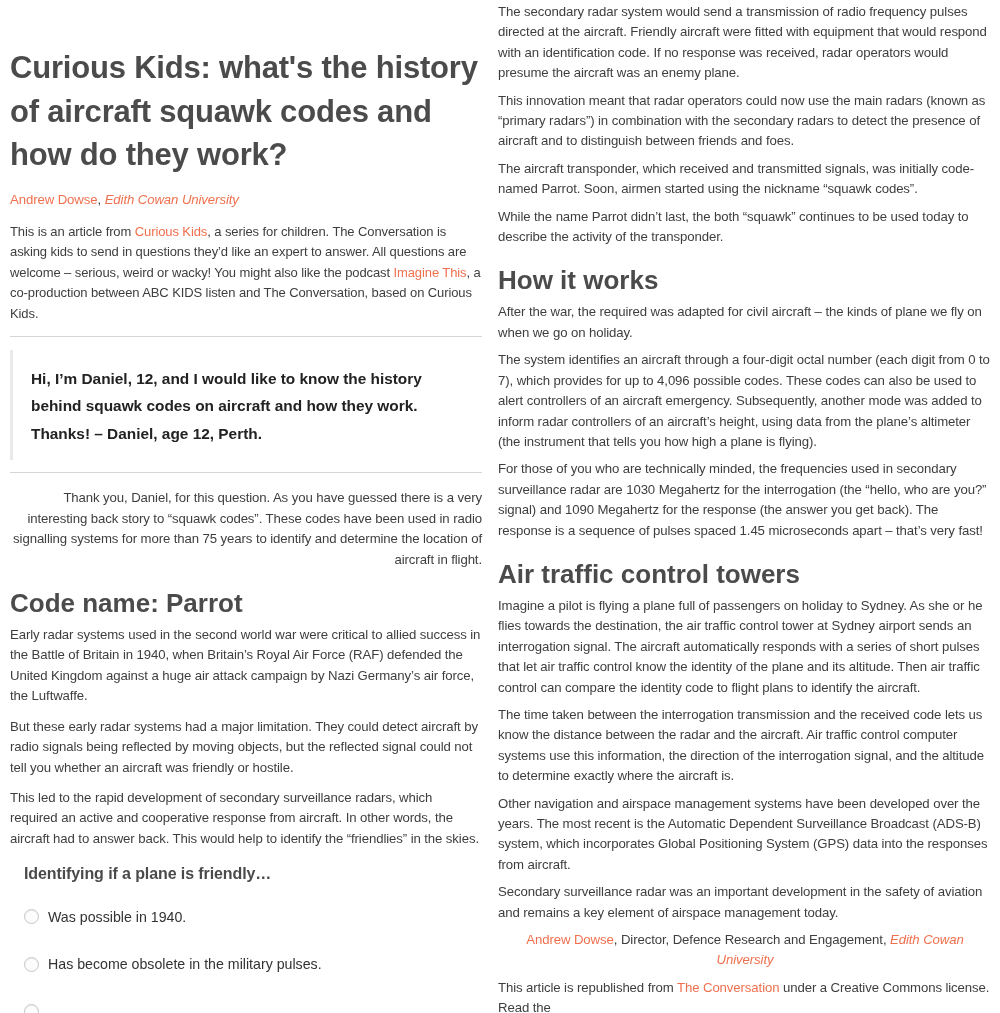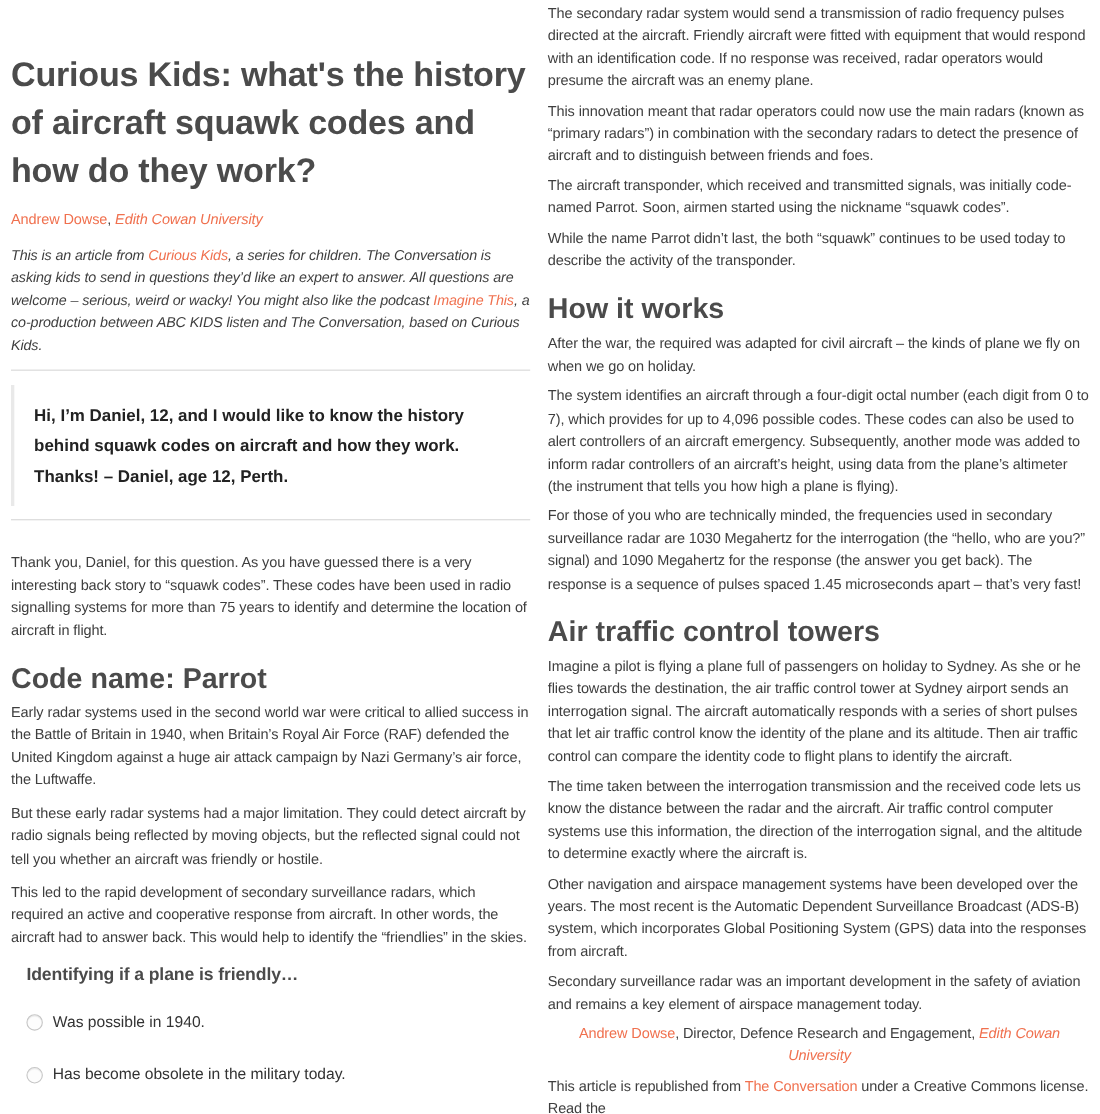--- a/index.html
+++ b/index.html
@@ -44,39 +44,38 @@
     color: #4b4b4b;
     margin: 19px 0 7px 0;
   }
   .byline {
     margin: 13px 0 0 0;
     font-size: 13.2px;
   }
   .byline .affil { font-style: italic; }
   .intro {
     margin: 12px 0 0 0;
-    font-style: italic;
     font-size: 13px;
     line-height: 20.4px;
   }
   hr.rule {
     border: 0;
     border-top: 1px solid #d6d6d6;
     margin: 12px 0 0 0;
   }
   blockquote.quote {
     margin: 13px 0 0 0;
     border-left: 3px solid #e9e9e9;
     padding: 15px 6px 13px 18px;
     font-weight: 700;
     font-size: 15.4px;
     line-height: 27.5px;
     color: #222222;
   }
-  .para-thanks { margin-top: 28px; }
+  .para-thanks { margin-top: 15px; text-align: right; }
   .section-gap { margin-top: 10px; }
   .quiz { margin: 16px 0 0 14px; }
   .quiz-heading {
     font-weight: 700;
     font-size: 16px;
     color: #4a4a4a;
     letter-spacing: -0.1px;
   }
   .quiz-options { margin-top: 12px; }
   .quiz-option {
@@ -133,21 +132,21 @@
 
     <div class="quiz">
       <div class="quiz-heading">Identifying if a plane is friendly…</div>
       <div class="quiz-options">
         <div class="quiz-option">
           <span class="radio"></span>
           <span>Was possible in 1940.</span>
         </div>
         <div class="quiz-option">
           <span class="radio"></span>
-          <span>Has become obsolete in the military today.</span>
+          <span>Has become obsolete in the military pulses.</span>
         </div>
         <div class="quiz-option">
           <span class="radio"></span>
         </div>
         <div class="quiz-option">
           <span class="radio"></span>
           <span>It's important only during wars.</span>
         </div>
       </div>
     </div>

